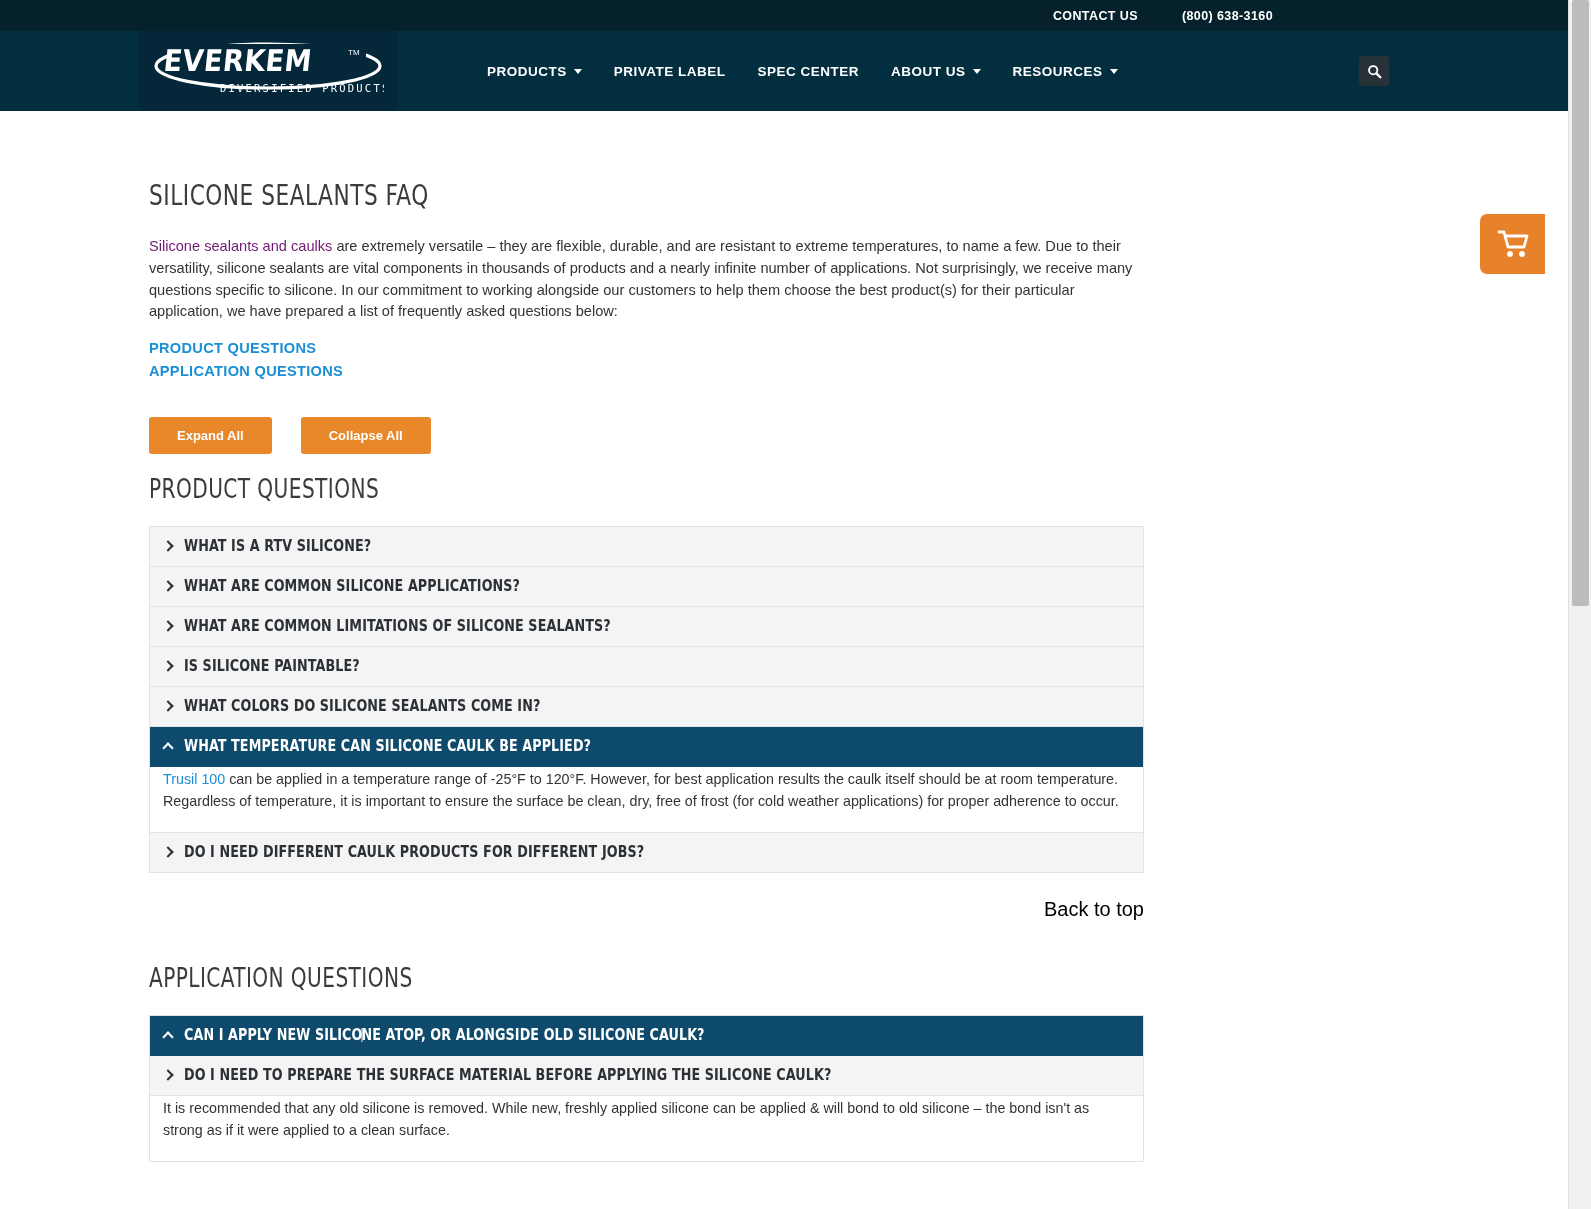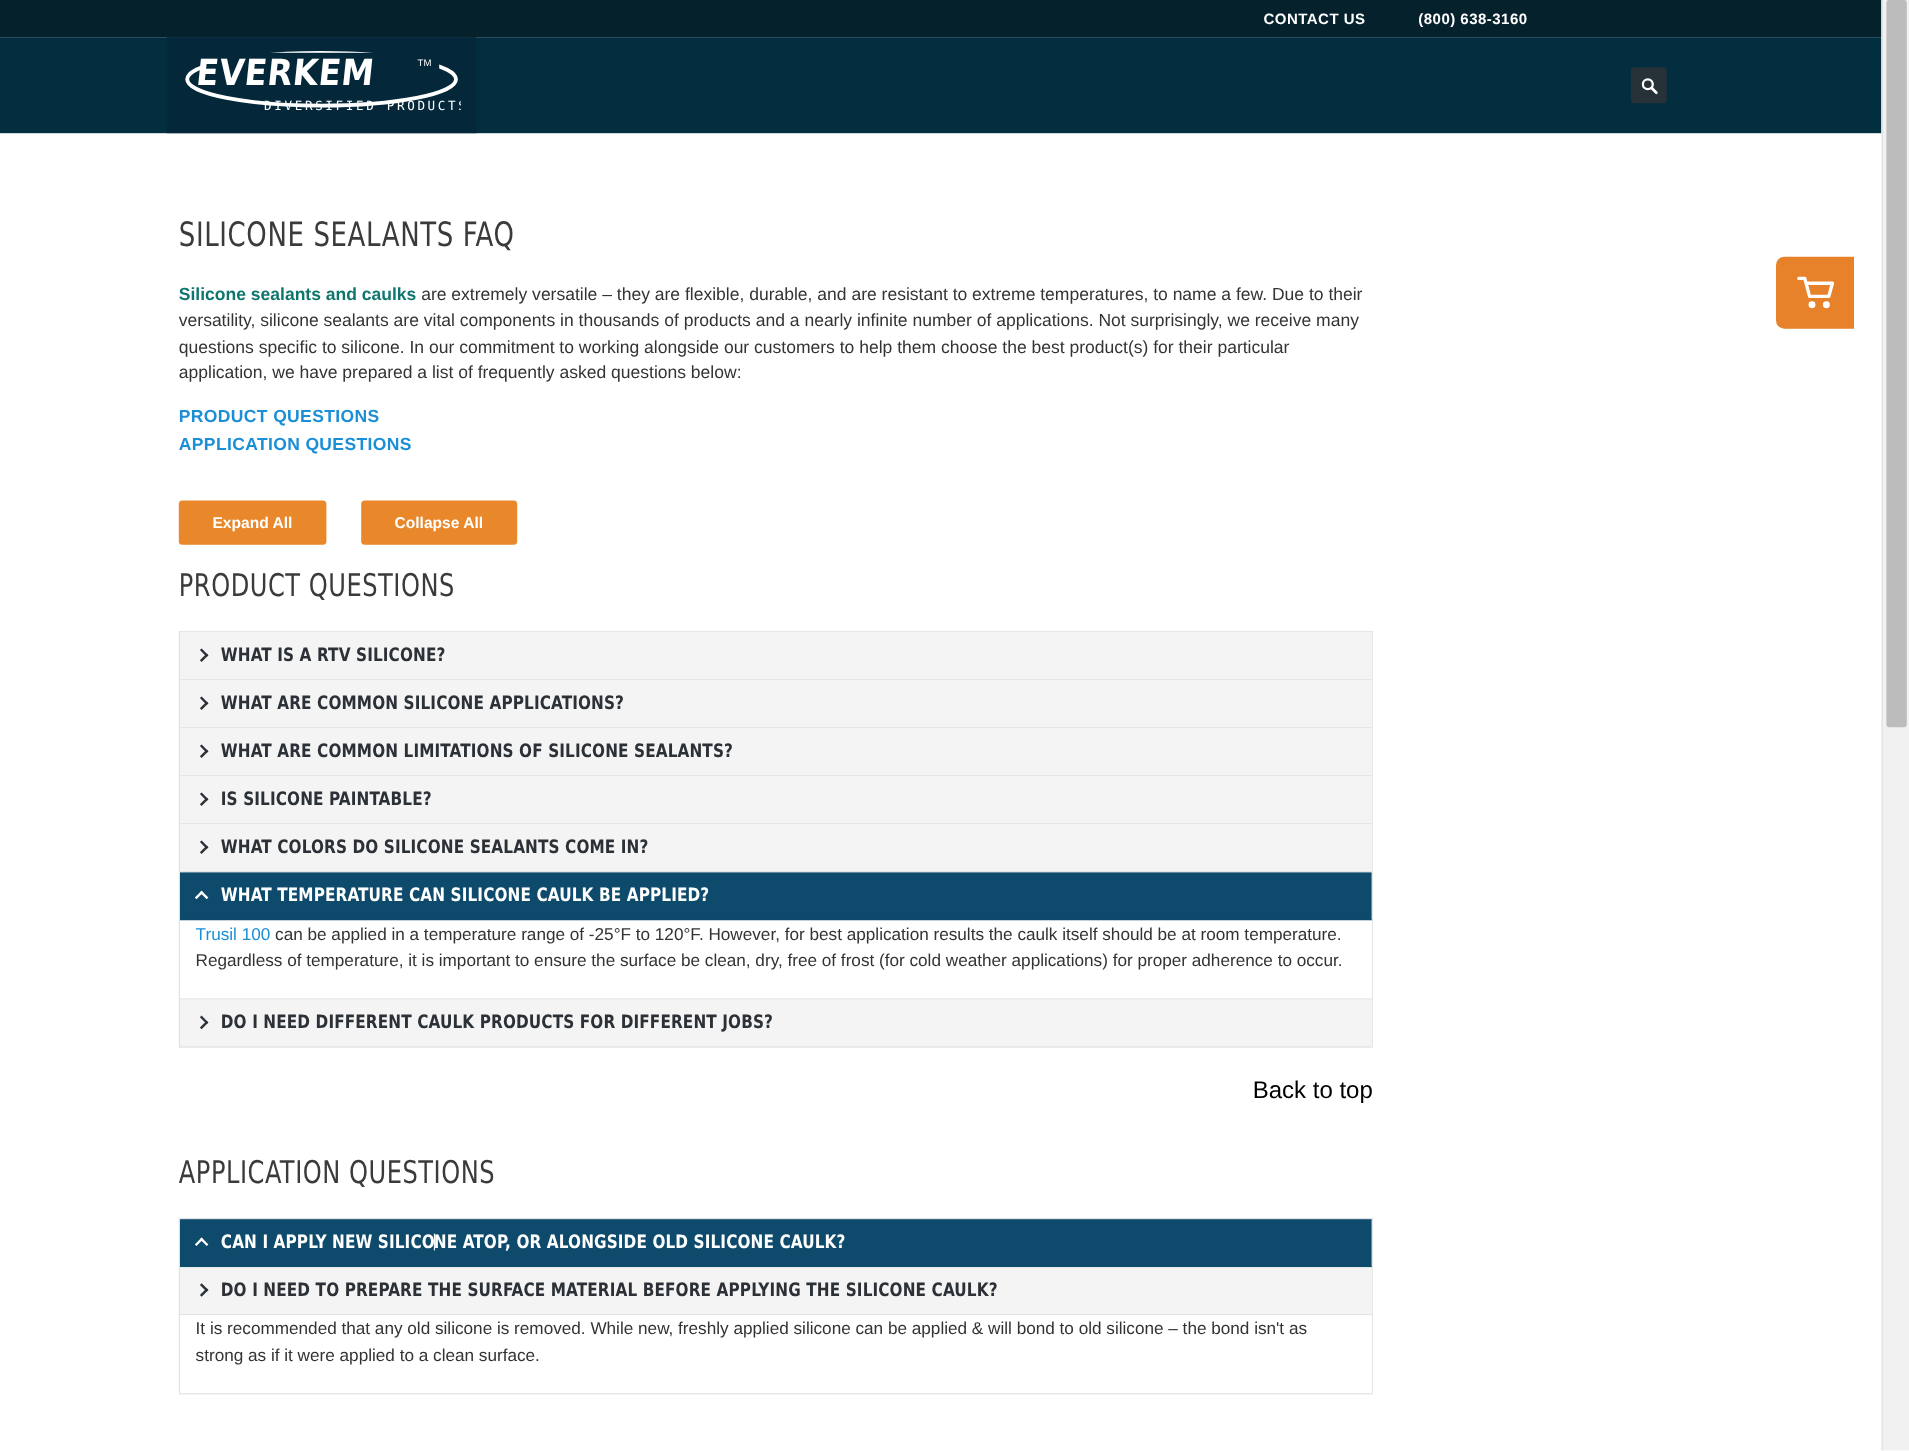--- a/index.html
+++ b/index.html
@@ -136,21 +136,21 @@
     transform-origin: left center;
   }
 
   p.intro {
     font-size: 14.6px;
     line-height: 21.8px;
     color: #333333;
     max-width: 995px;
     margin-bottom: 17px;
   }
-  p.intro b { font-weight: bold; color: #0f766e; }
+  p.intro b { font-weight: normal; color: #701a75; }
 
   .jump-link {
     display: block;
     color: #1b8fd6;
     font-size: 14.6px;
     font-weight: bold;
     letter-spacing: 0.3px;
     text-decoration: none;
     margin-bottom: 7px;
   }
@@ -332,20 +332,40 @@
         <div class="logo-wrap">
           <svg class="logo-svg" width="232" height="64" viewBox="0 0 232 64">
             <ellipse cx="116" cy="27" rx="112" ry="22" fill="none" stroke="#ffffff" stroke-width="3.2"></ellipse>
             <rect x="18" y="5" width="196" height="30" fill="#04283a"></rect>
             <text x="14" y="32" font-family="'DejaVu Sans Condensed','Liberation Sans Narrow','Liberation Sans',sans-serif" font-size="30" font-weight="bold" fill="#ffffff" letter-spacing="0.5" transform="skewX(-6)">EVERKEM</text>
             <text x="196" y="16" font-family="'Liberation Sans',sans-serif" font-size="8" fill="#ffffff">TM</text>
             <text x="68" y="53" font-family="'DejaVu Sans Mono','Liberation Mono',monospace" font-size="10.5" fill="#ffffff" letter-spacing="2.2">DIVERSIFIED PRODUCTS</text>
           </svg>
         </div>
 
+        <div class="nav-links">
+          <a class="nav-item" href="#">
+            <span>PRODUCTS</span>
+            <span class="caret"></span>
+          </a>
+          <a class="nav-item" href="#">
+            <span>PRIVATE LABEL</span>
+          </a>
+          <a class="nav-item" href="#">
+            <span>SPEC CENTER</span>
+          </a>
+          <a class="nav-item" href="#">
+            <span>ABOUT US</span>
+            <span class="caret"></span>
+          </a>
+          <a class="nav-item" href="#">
+            <span>RESOURCES</span>
+            <span class="caret"></span>
+          </a>
+        </div>
 
         <button class="search-btn">
           <svg width="15" height="15" viewBox="0 0 16 16">
             <circle cx="6.6" cy="6.6" r="4.4" fill="none" stroke="#ffffff" stroke-width="2"></circle>
             <line x1="10" y1="10" x2="14.2" y2="14.2" stroke="#ffffff" stroke-width="2.4" stroke-linecap="round"></line>
           </svg>
         </button>
       </div>
     </div>
 

